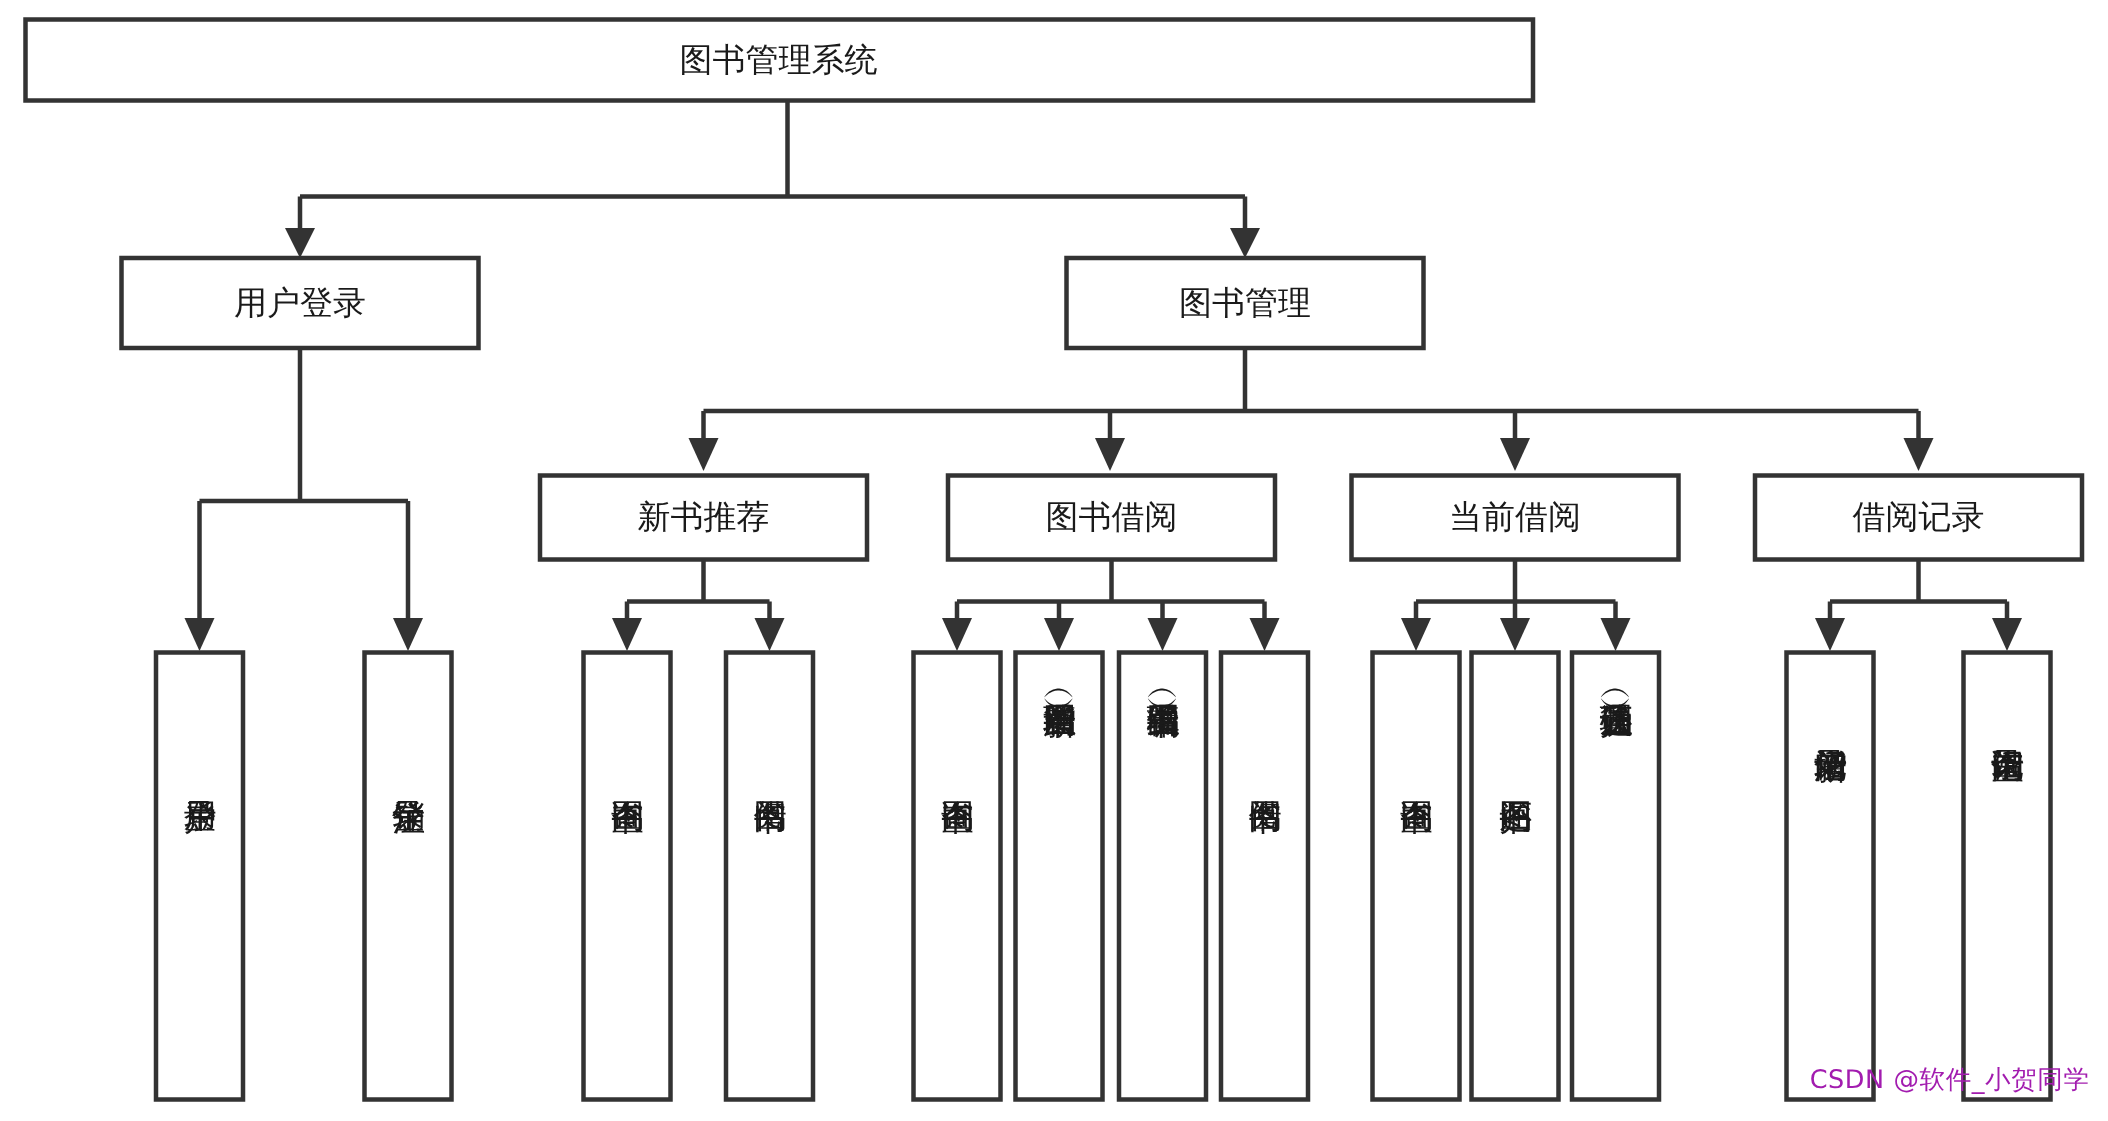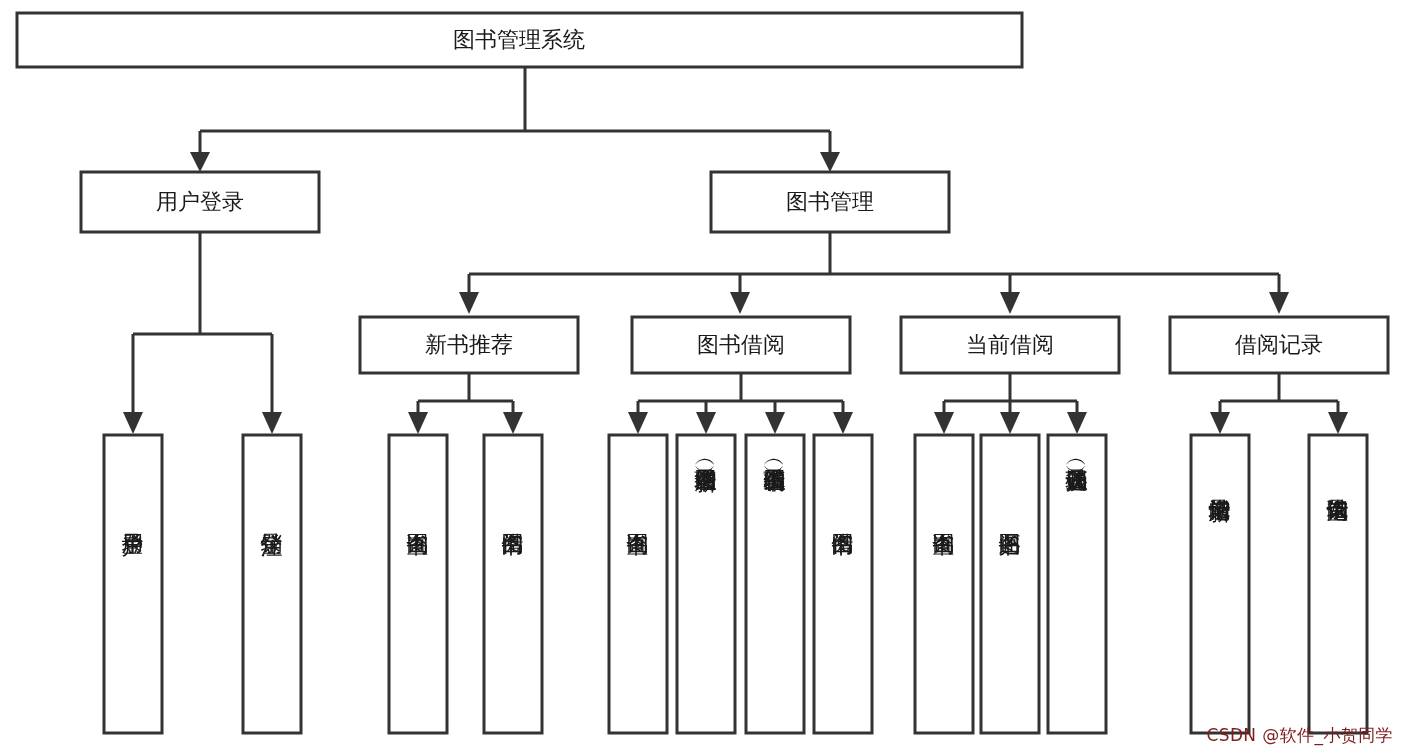--- a/index.html
+++ b/index.html
@@ -50,22 +50,22 @@
   }
   .node-label-vertical {
     fill: #1a1a1a;
     font-family: "DejaVu Sans", "Liberation Sans", sans-serif;
     font-size: 22px;
     text-anchor: middle;
   }
   .watermark-text {
     position: absolute;
     right: 12px;
-    bottom: 0;
-    color: #7f1d1d;
+    bottom: 16px;
+    color: #a21caf;
     font-size: 17px;
     font-family: "DejaVu Sans", "Liberation Sans", sans-serif;
     white-space: nowrap;
     letter-spacing: 0.4px;
   }
 </style>
 </head>
 <body>
 
 <div id="diagram-root">

